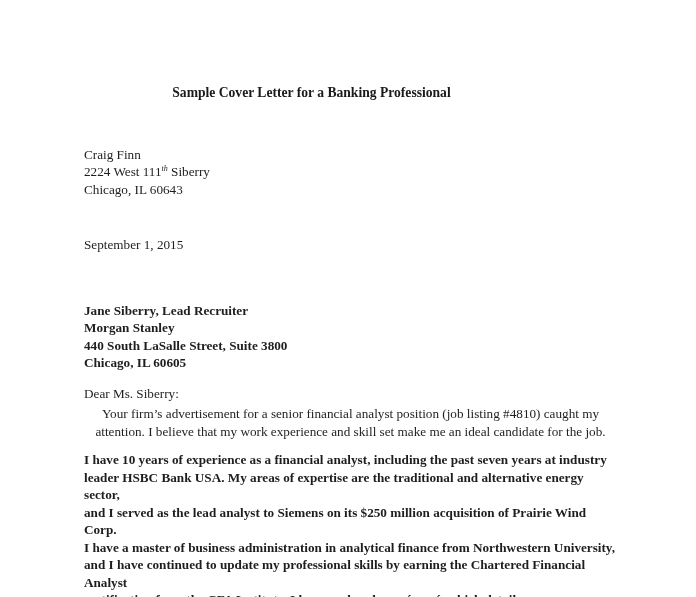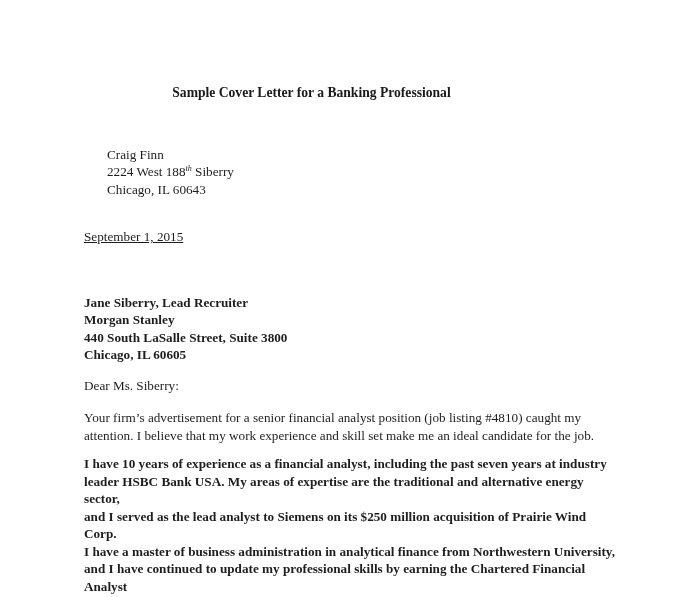--- a/index.html
+++ b/index.html
@@ -30,45 +30,45 @@
   .letter {
     padding-left: 84px;
     padding-right: 6px;
   }
   .block {
     margin: 0;
   }
   .multiline {
     white-space: pre-line;
   }
-  .sender-block     { margin-top: 44px; margin-left: 23px; }
-  .date-line        { margin-top: 30px; text-decoration: underline; }
+  .sender-block     { margin-top: 44px; }
+  .date-line        { margin-top: 38px; }
   .recipient-block  { margin-top: 48px; font-weight: bold; }
   .salutation-line  { margin-top: 13px; }
-  .body-paragraph-1 { margin-top: 15px; }
+  .body-paragraph-1 { margin-top: 3px; text-align: center; }
   .body-paragraph-2 { margin-top: 11px; font-weight: bold; }
   sup.ordinal {
     font-size: 8px;
     line-height: 0;
     vertical-align: super;
     font-style: italic;
   }
 </style>
 </head>
 <body>
 
 <div class="page">
 
   <h1 class="doc-title">Sample Cover Letter for a Banking Professional</h1>
 
   <div class="letter">
 
     <div class="block sender-block">
       <div>Craig Finn</div>
-      <div><span>2224 West 188</span><sup class="ordinal">th</sup><span> Siberry</span></div>
+      <div><span>2224 West 111</span><sup class="ordinal">th</sup><span> Siberry</span></div>
       <div>Chicago, IL 60643</div>
     </div>
 
     <div class="block date-line">September 1, 2015</div>
 
     <div class="block recipient-block multiline">Jane Siberry, Lead Recruiter
 Morgan Stanley
 440 South LaSalle Street, Suite 3800
 Chicago, IL 60605</div>
 

